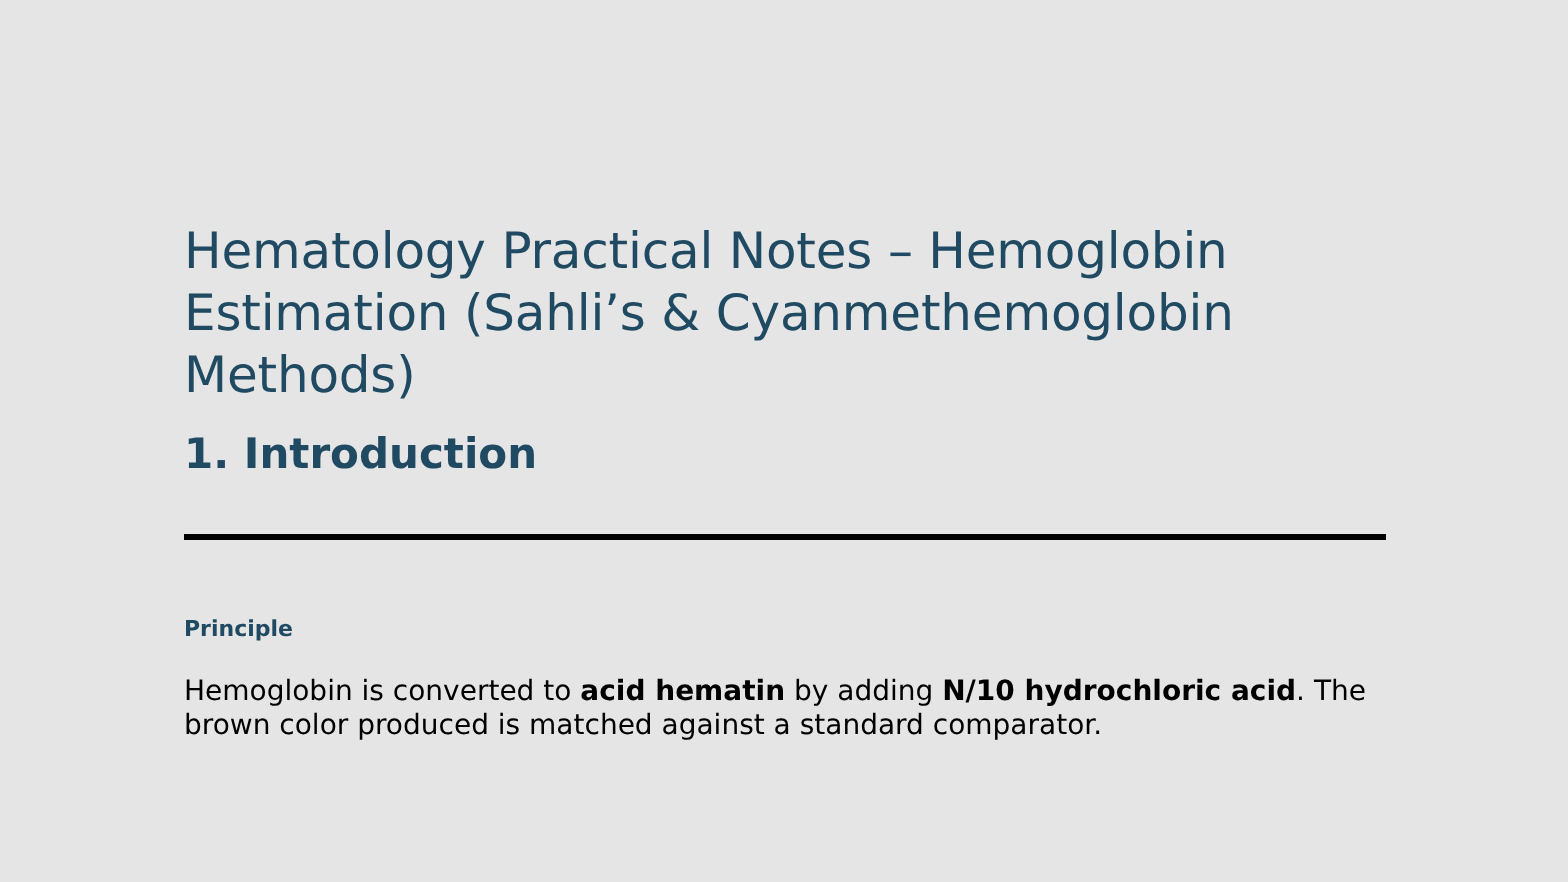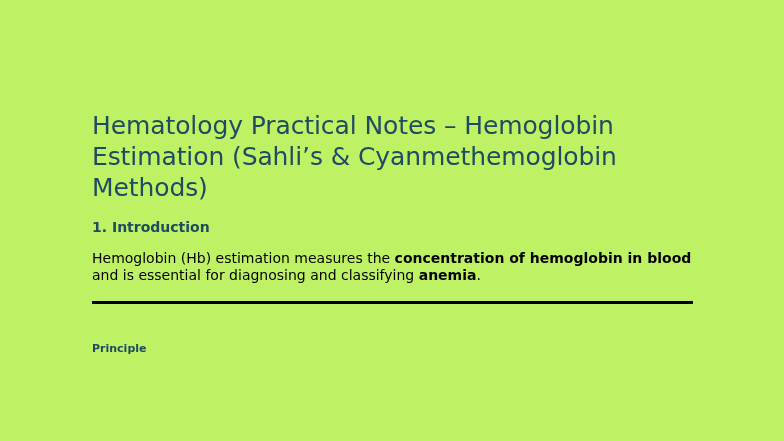--- a/index.html
+++ b/index.html
@@ -12,41 +12,41 @@
     height: 441px;
     overflow: hidden;
     font-family: "DejaVu Sans", sans-serif;
     color: #000000;
   }
 
   .page {
     position: relative;
     width: 784px;
     height: 441px;
-    background: #bef264;
+    background: #e5e5e5;
   }
 
   .content {
     position: absolute;
     left: 92px;
     top: 110px;
     width: 601px;
   }
 
   .doc-title {
     font-size: 25px;
     line-height: 31px;
     font-weight: normal;
     color: #1F4A62;
     margin: 0;
     letter-spacing: -0.1px;
   }
 
   .section-heading {
-    font-size: 14px;
+    font-size: 21px;
     line-height: 24px;
     font-weight: bold;
     color: #1F4A62;
     margin: 0;
   }
 
   .sub-heading {
     font-size: 11px;
     line-height: 20px;
     font-weight: bold;
@@ -95,30 +95,30 @@
   <div class="content">
 
     <h1 class="doc-title">Hematology Practical Notes – Hemoglobin Estimation (Sahli’s &amp; Cyanmethemoglobin Methods)</h1>
 
     <div class="sp-title-to-h1"></div>
 
     <h2 class="section-heading">1. Introduction</h2>
 
     <div class="sp-h1-to-body"></div>
 
-    <p class="body-text"><span>Hemoglobin (Hb) estimation measures the </span><b>concentration of hemoglobin in blood</b><span> and is essential for diagnosing and classifying </span><b>anemia</b><span>.</span></p>
 
     <div class="sp-body-to-hr"></div>
 
     <hr class="divider">
 
     <div class="sp-hr-to-h2"></div>
 
 
     <div class="sp-h2-to-sub"></div>
 
     <h3 class="sub-heading">Principle</h3>
 
     <div class="sp-sub-to-body"></div>
 
+    <p class="body-text"><span>Hemoglobin is converted to </span><b>acid hematin</b><span> by adding </span><b>N/10 hydrochloric acid</b><span>. The brown color produced is matched against a standard comparator.</span></p>
 
   </div>
 </div>
 
 </body></html>

